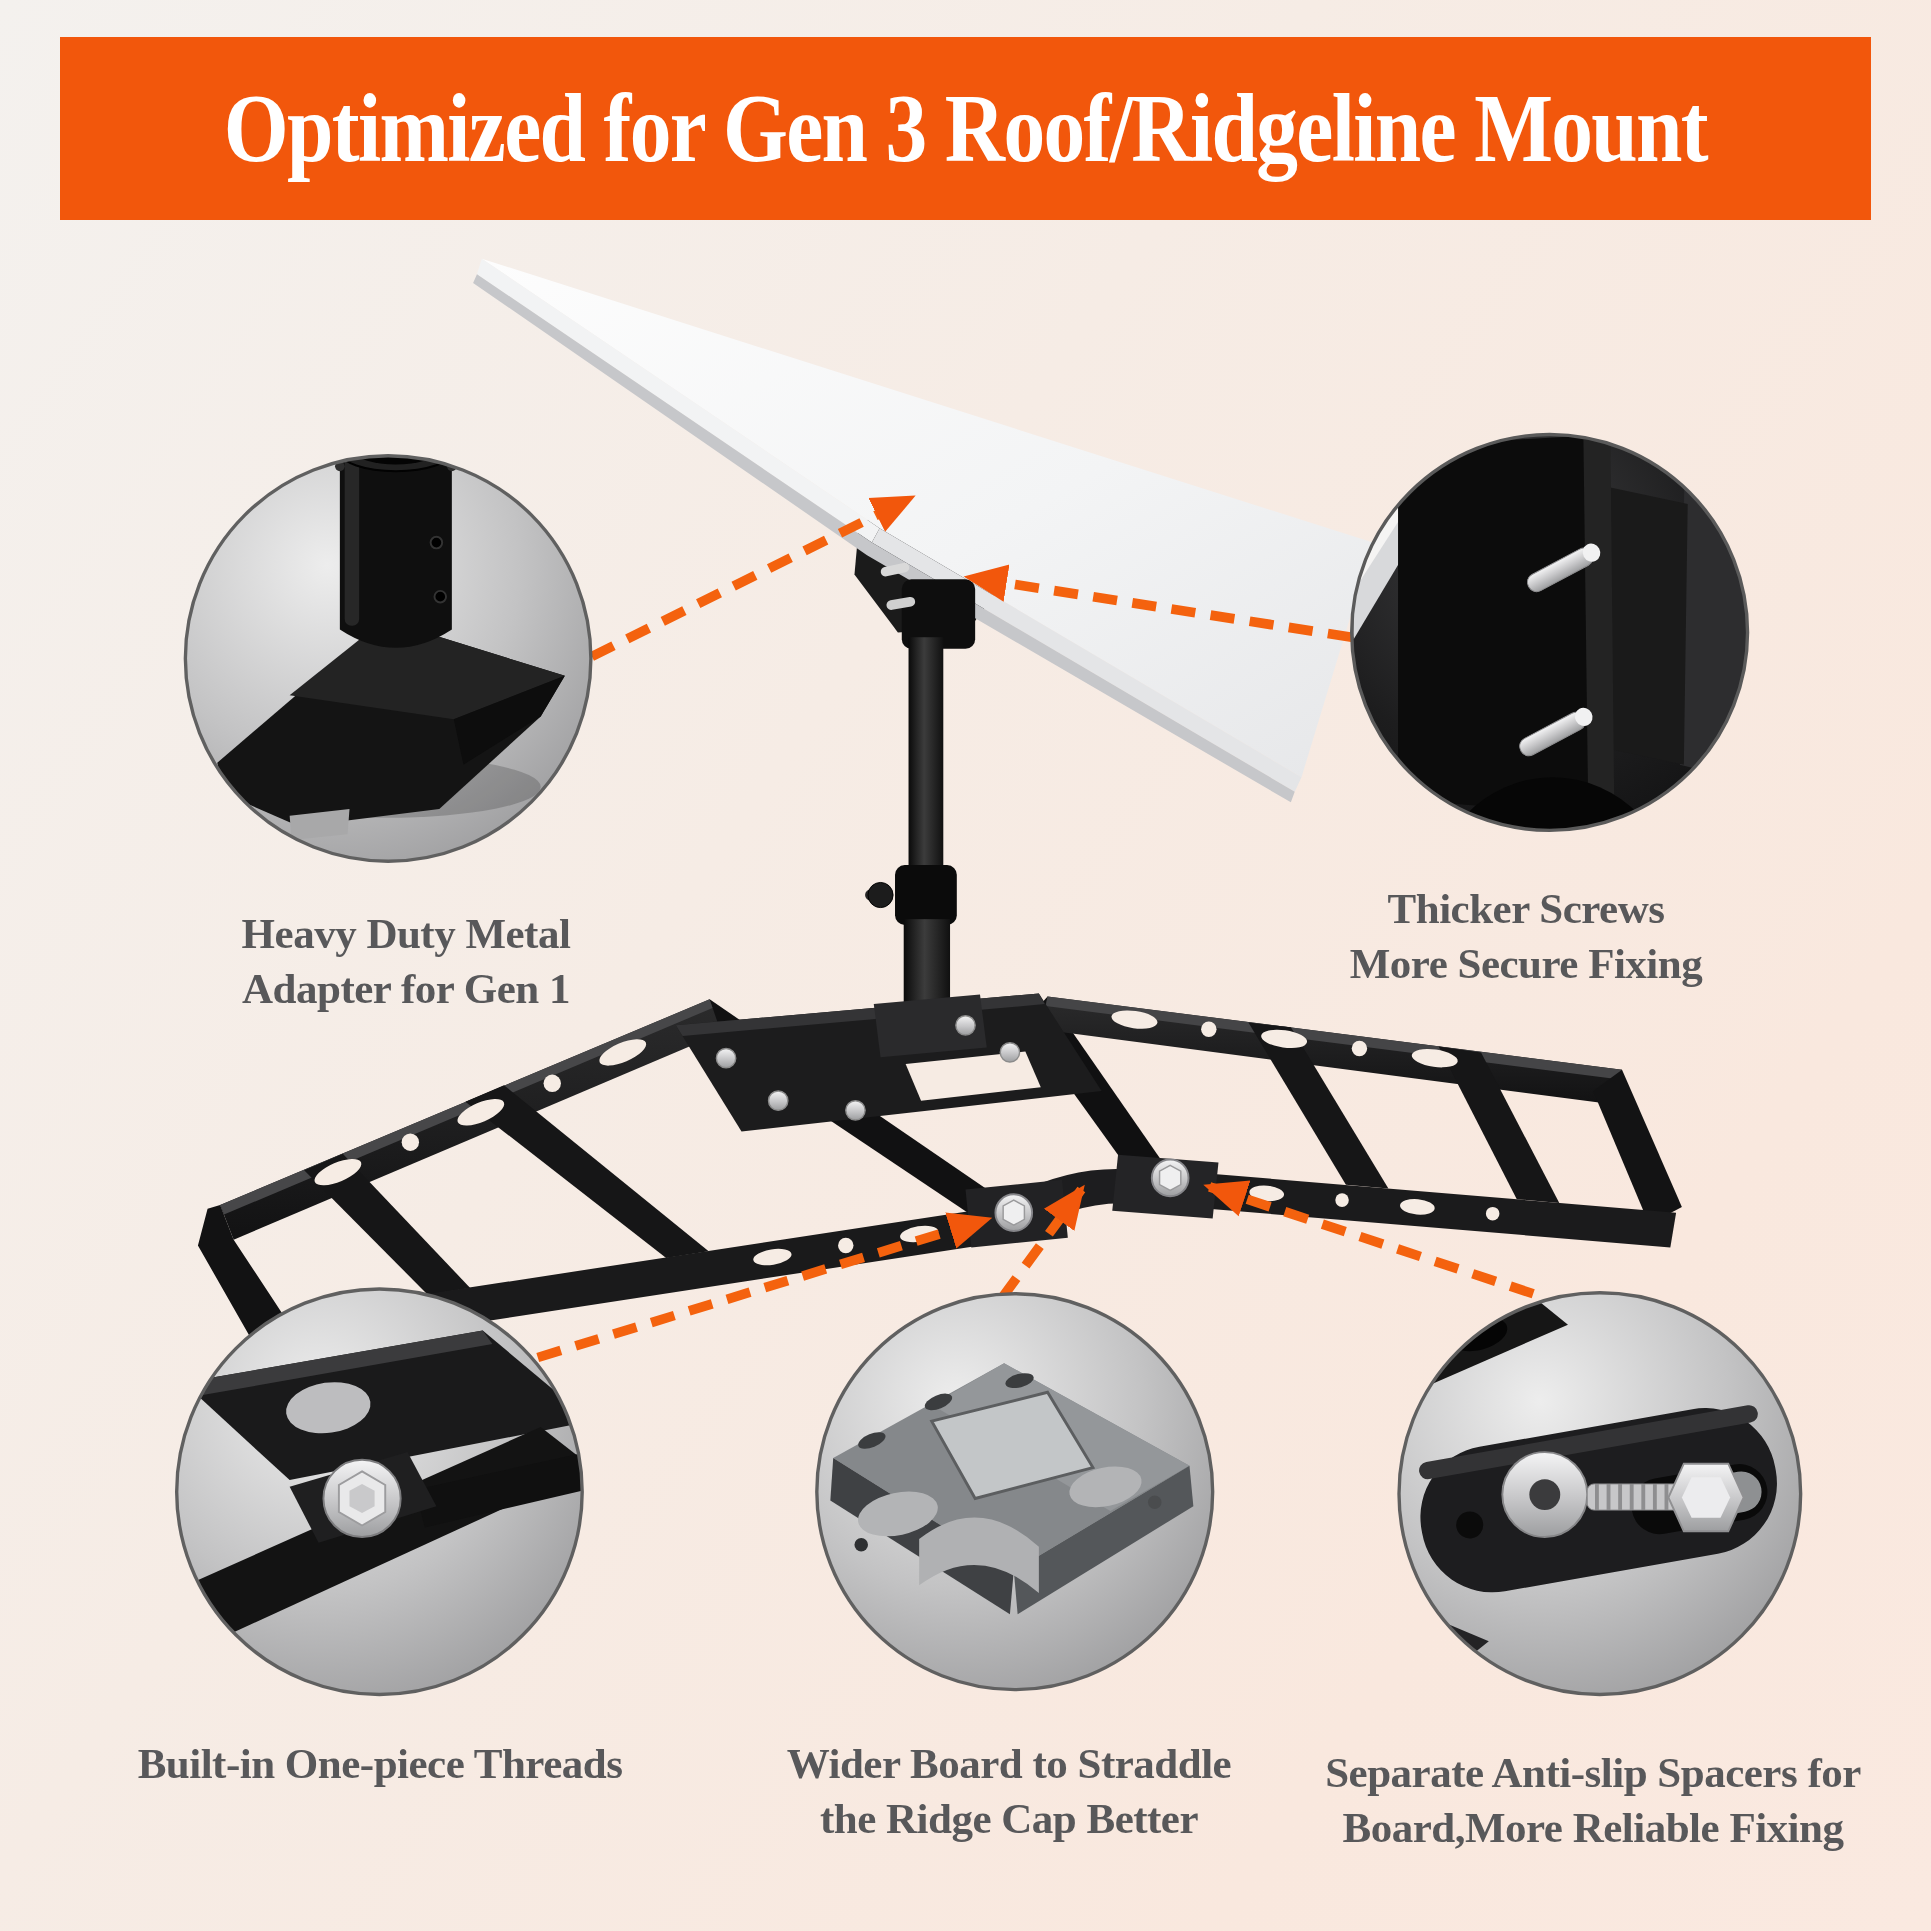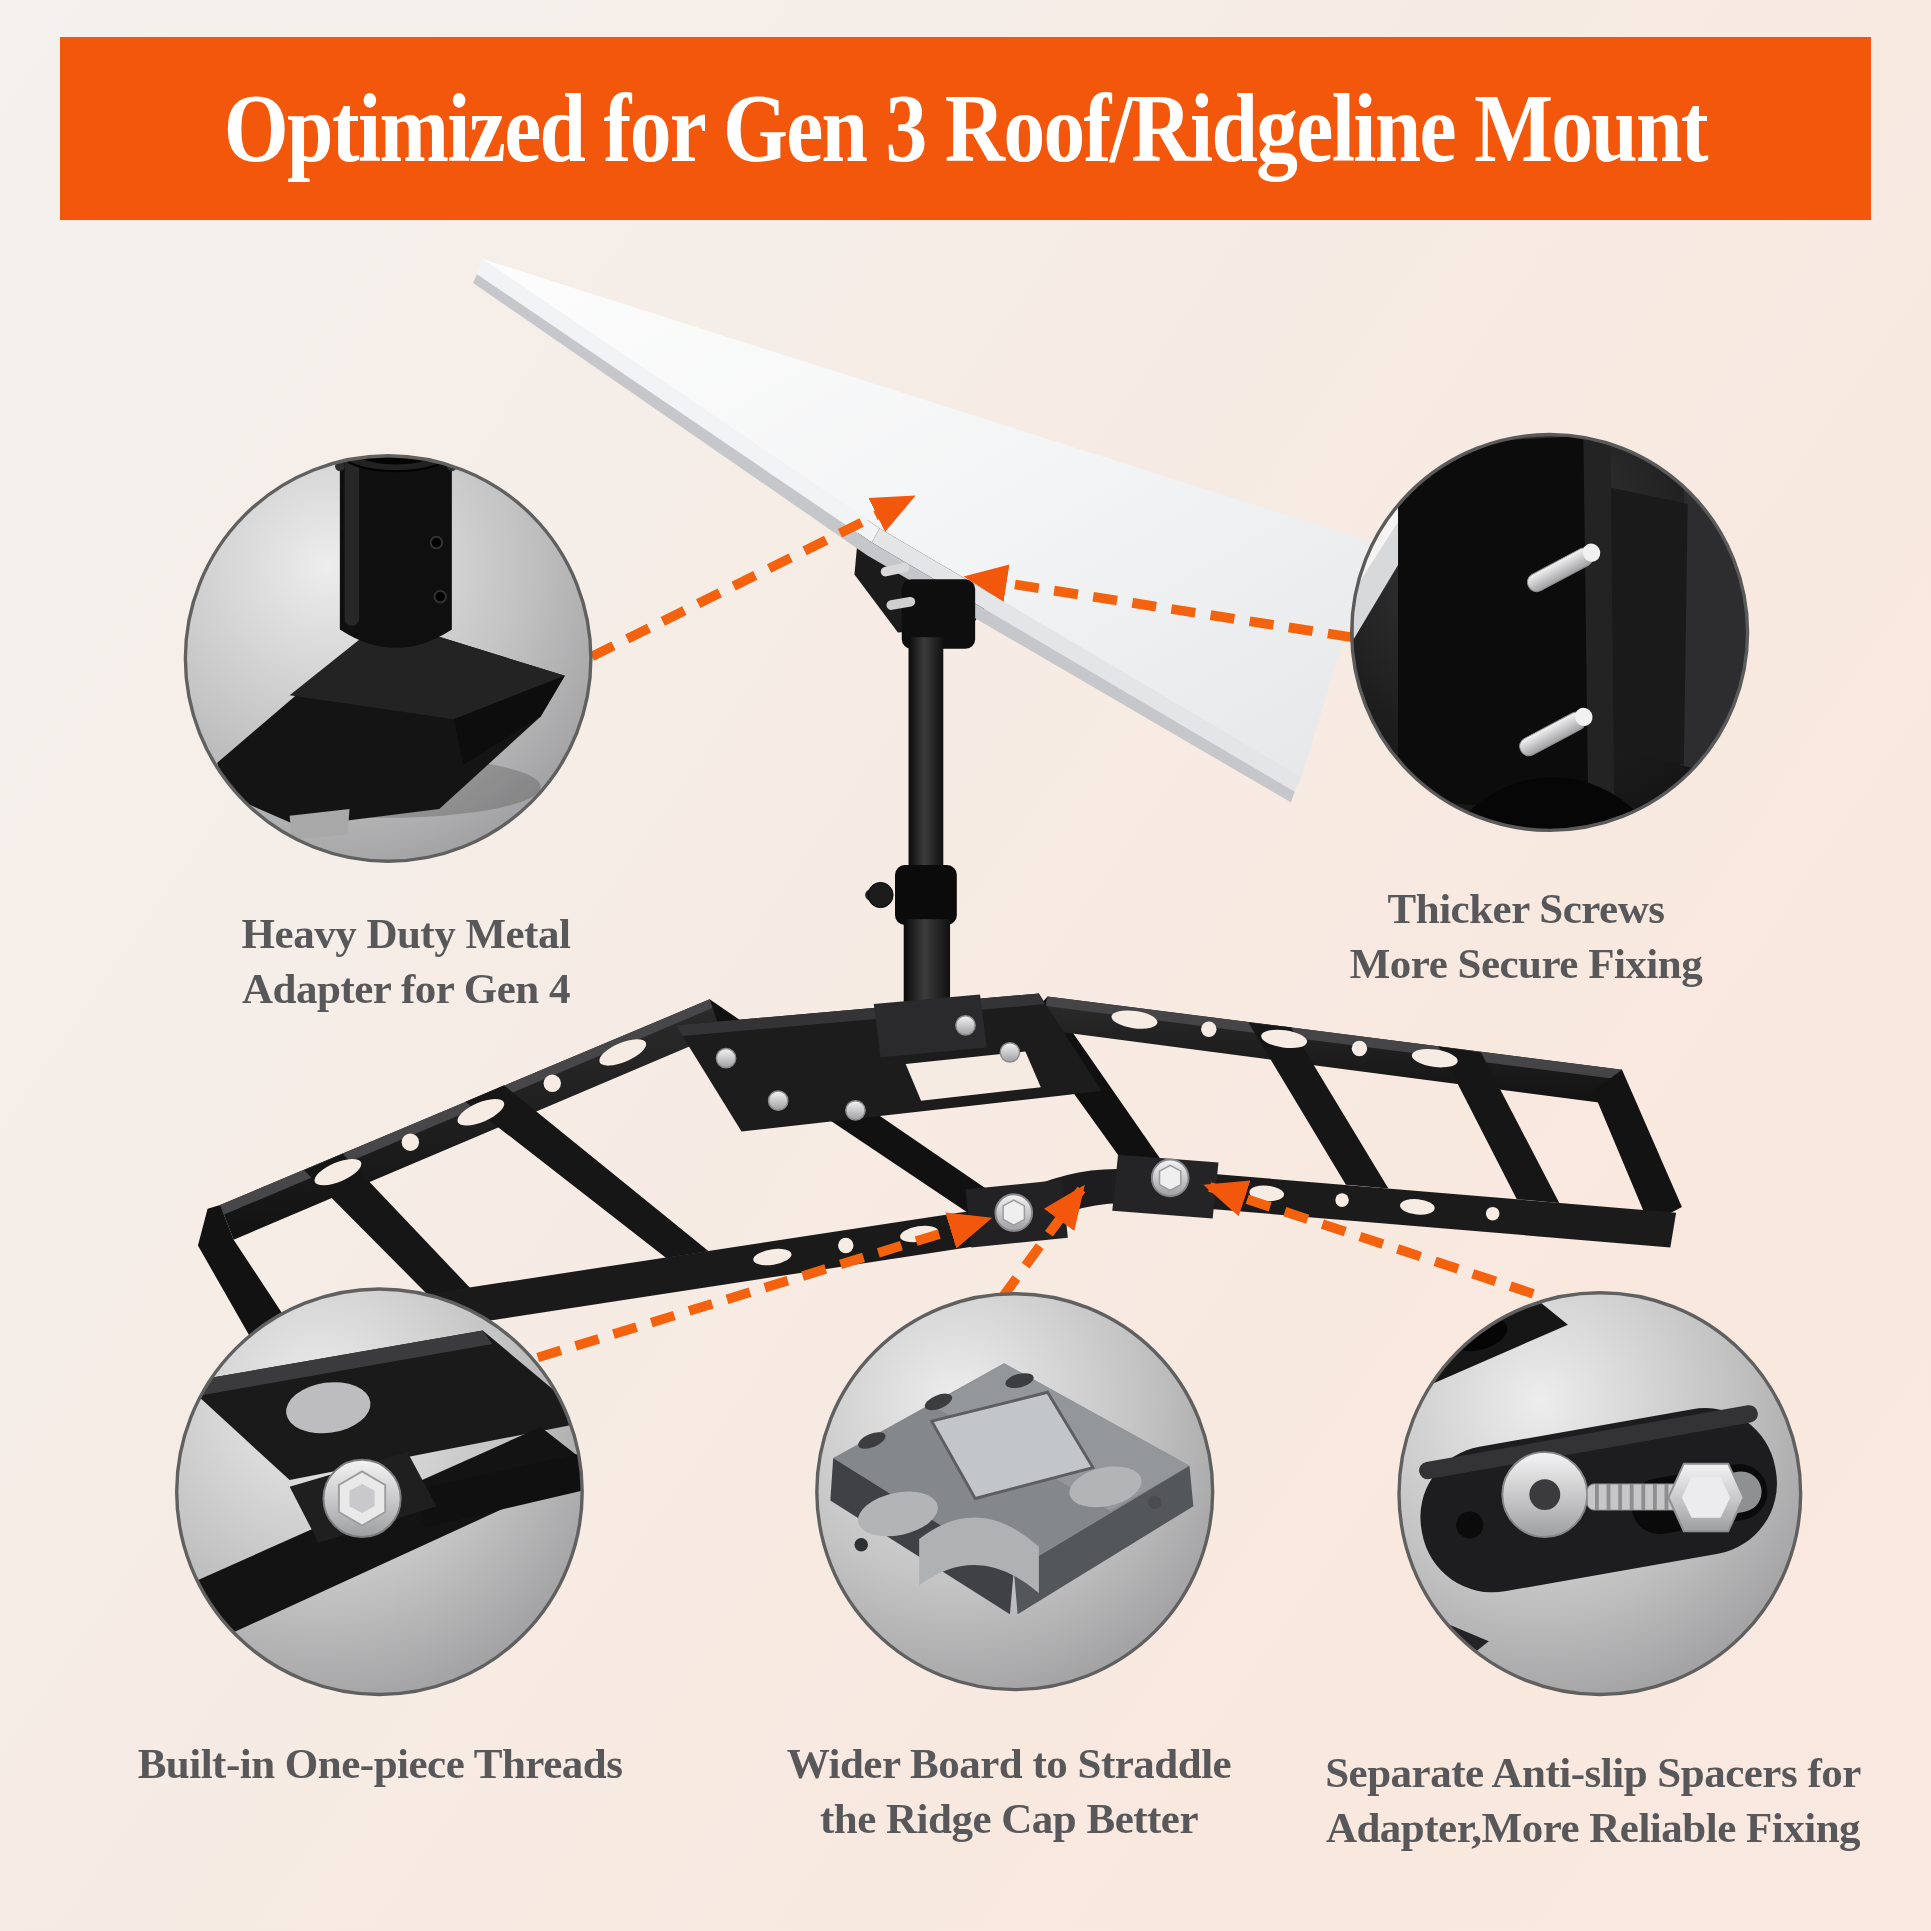--- a/index.html
+++ b/index.html
@@ -291,36 +291,36 @@
       <circle cx="1657" cy="1547" r="208" fill="none" stroke="#606060" stroke-width="3.5"></circle>
     </g>
   </svg>
 
   <div class="banner">
     <span class="banner-text">Optimized for Gen 3 Roof/Ridgeline Mount</span>
   </div>
 
   <div class="caption cap-tl">
     <div>Heavy Duty Metal</div>
-    <div>Adapter for Gen 4</div>
+    <div>Adapter for Gen 1</div>
   </div>
 
   <div class="caption cap-tr">
     <div>Thicker Screws</div>
     <div>More Secure Fixing</div>
   </div>
 
   <div class="caption cap-bl">
     <div>Built-in One-piece Threads</div>
   </div>
 
   <div class="caption cap-bm">
     <div>Wider Board to Straddle</div>
     <div>the Ridge Cap Better</div>
   </div>
 
   <div class="caption cap-br">
     <div>Separate Anti-slip Spacers  for</div>
-    <div>Adapter,More Reliable Fixing</div>
+    <div>Board,More Reliable Fixing</div>
   </div>
 
 </div>
 
 
 </body></html>

